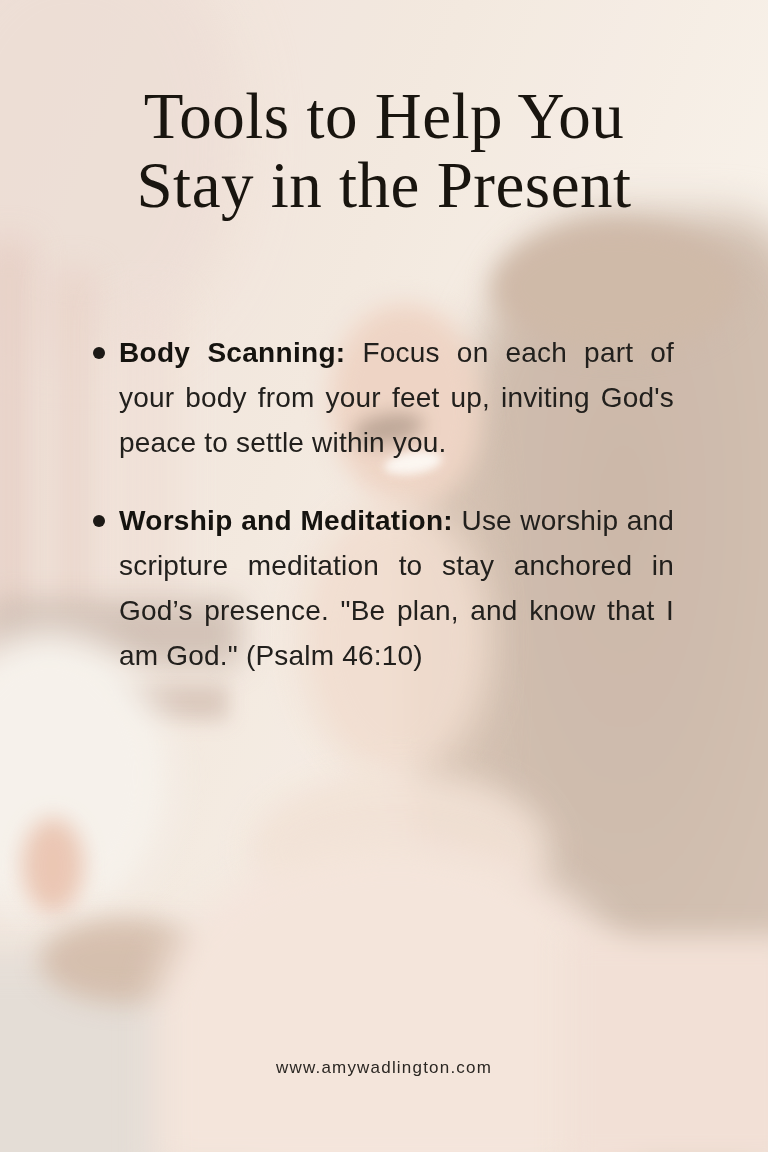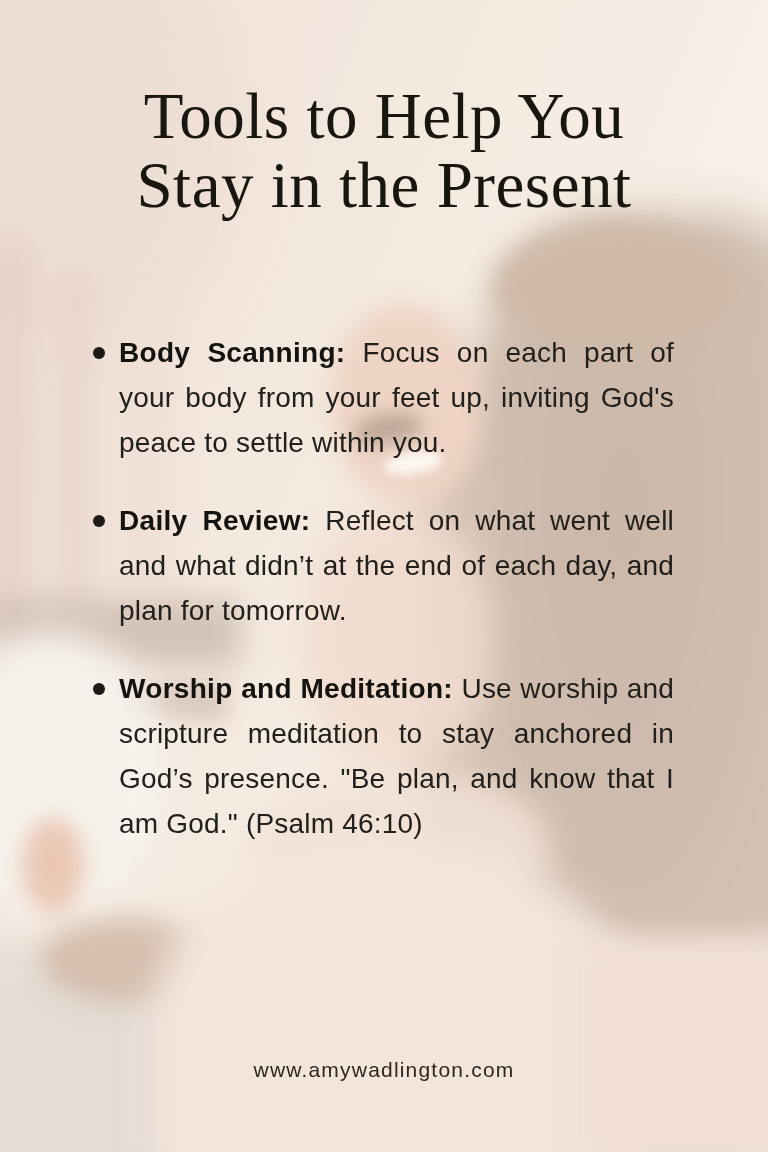--- a/index.html
+++ b/index.html
@@ -104,21 +104,21 @@
     color: #15130f;
     letter-spacing: 0.3px;
   }
 
   .footer-url {
     position: absolute;
     top: 1058px;
     left: 0;
     width: 100%;
     text-align: center;
-    font-size: 21px;
+    font-size: 17px;
     letter-spacing: 1.2px;
     color: #2b2723;
   }
 </style>
 </head>
 <body>
 
 <div class="pin">
 
   <div class="bg">
@@ -153,24 +153,20 @@
     </h1>
 
     <ul class="bullets">
 
       <li class="bullet-item">
         <span class="bullet-dot"></span>
         <p class="bullet-text"><strong>Body Scanning:</strong> <span>Focus on each part of your body from your feet up, inviting God's peace to settle within you.</span></p>
       </li>
 
 
-      <li class="bullet-item">
-        <span class="bullet-dot"></span>
-        <p class="bullet-text"><strong>Daily Review:</strong> <span>Reflect on what went well and what didn’t at the end of each day, and plan for tomorrow.</span></p>
-      </li>
 
       <li class="bullet-item">
         <span class="bullet-dot"></span>
         <p class="bullet-text"><strong>Worship and Meditation:</strong> <span>Use worship and scripture meditation to stay anchored in God’s presence. "Be plan, and know that I am God." (Psalm 46:10)</span></p>
       </li>
 
     </ul>
 
     <div class="footer-url">www.amywadlington.com</div>
 

